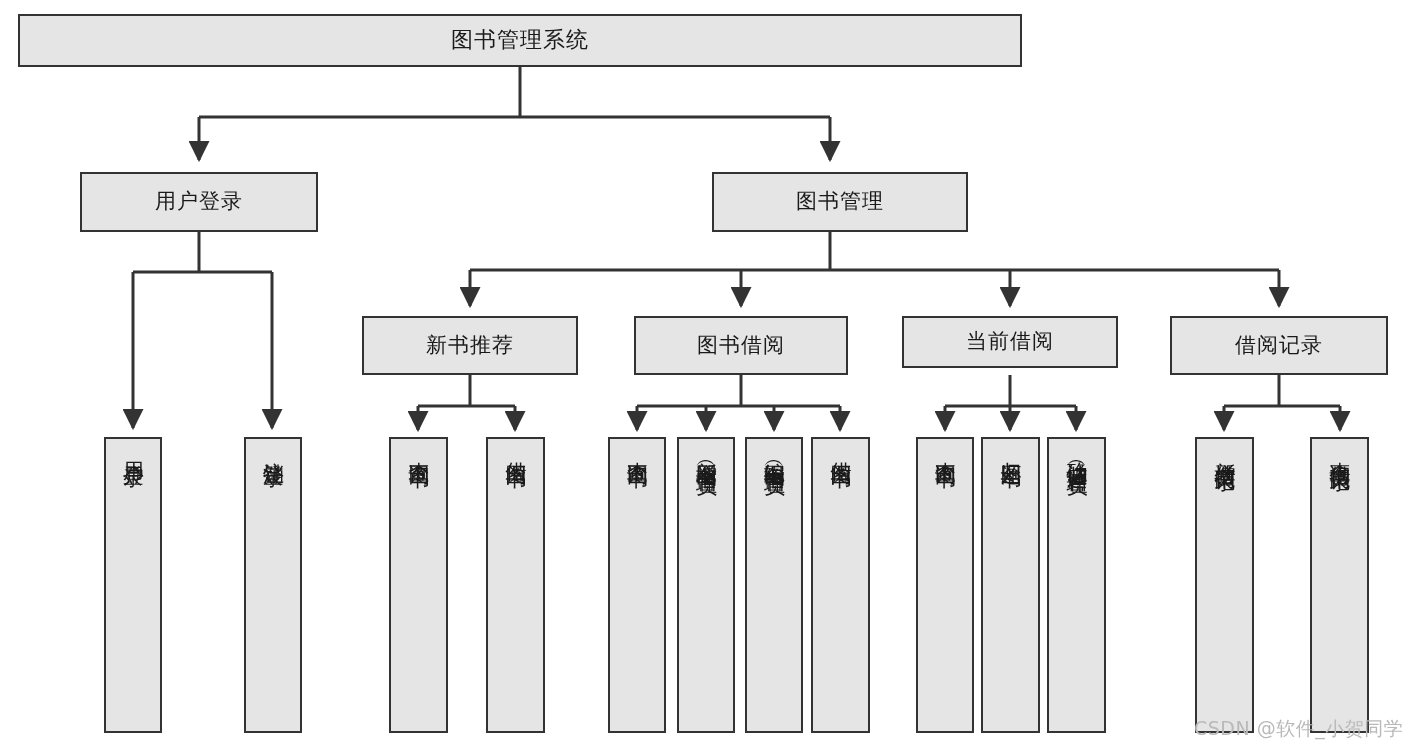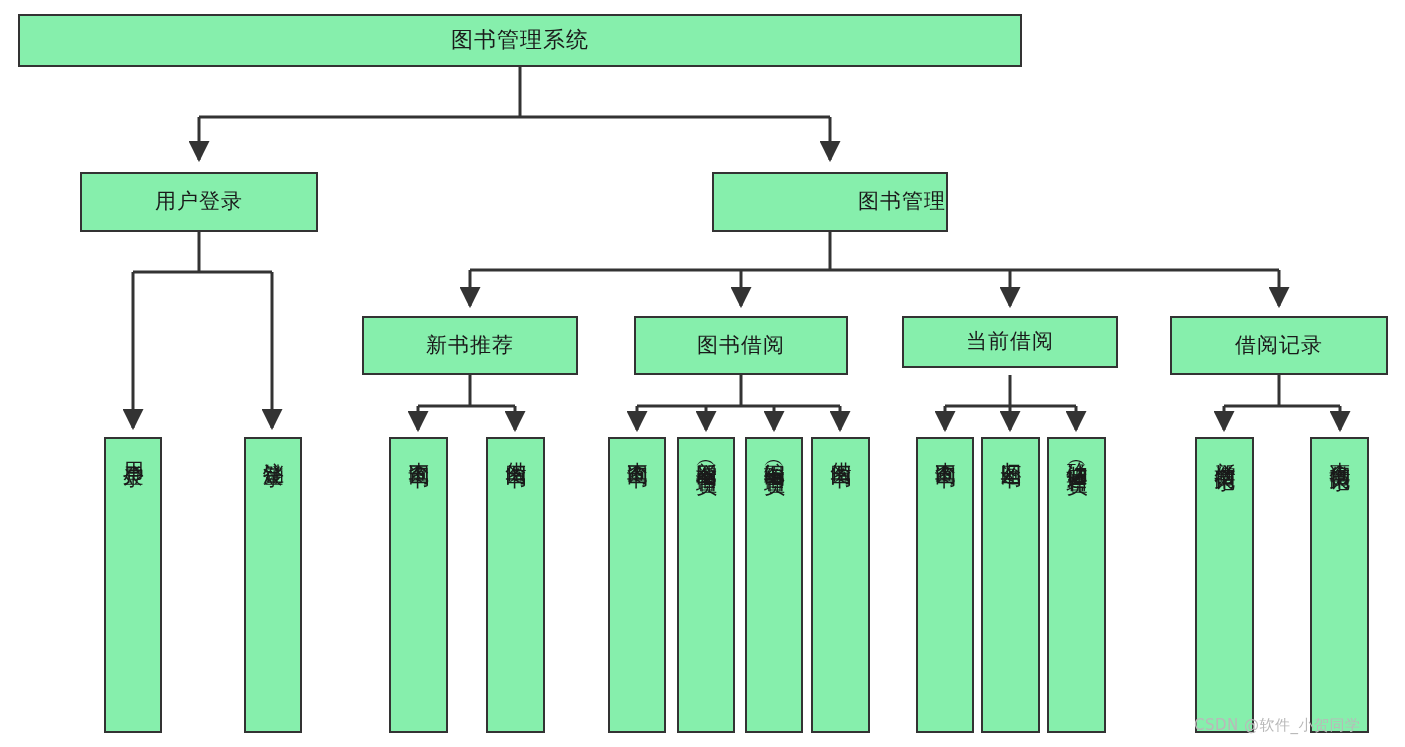--- a/index.html
+++ b/index.html
@@ -22,21 +22,21 @@
     position: absolute;
     left: 0;
     top: 0;
     width: 1405px;
     height: 747px;
     pointer-events: none;
   }
   .node {
     position: absolute;
     box-sizing: border-box;
-    background: #86efac;
+    background: #e5e5e5;
     border: 2px solid #333333;
     display: flex;
     align-items: center;
     justify-content: center;
     color: #1a1a1a;
   }
   .node.horiz {
     font-size: 21px;
     letter-spacing: 1px;
     line-height: 1.2;
@@ -53,21 +53,21 @@
     writing-mode: vertical-rl;
     text-orientation: upright;
     font-size: 21px;
     line-height: 1.28;
     letter-spacing: 2px;
     white-space: nowrap;
     color: #1a1a1a;
   }
   .watermark {
     position: absolute;
-    font-size: 15px;
+    font-size: 19px;
     color: #b9b9b9;
     white-space: nowrap;
     letter-spacing: 0.5px;
     font-family: "DejaVu Sans", "Liberation Sans", sans-serif;
   }
 </style>
 </head>
 <body>
 
 <div id="diagram-root">
@@ -122,21 +122,21 @@
     </g>
   </svg>
 
   <div class="node horiz root" style="left:18px; top:14px; width:1004px; height:53px;">
     <span>图书管理系统</span>
   </div>
 
   <div class="node horiz" style="left:80px; top:172px; width:238px; height:60px;">
     <span>用户登录</span>
   </div>
-  <div class="node horiz" style="left:712px; top:172px; width:236px; height:60px;justify-content:flex-end;">
+  <div class="node horiz" style="left:712px; top:172px; width:256px; height:60px;">
     <span>图书管理</span>
   </div>
 
   <div class="node horiz" style="left:634px; top:316px; width:214px; height:59px;">
     <span>图书借阅</span>
   </div>
   <div class="node horiz" style="left:362px; top:316px; width:216px; height:59px;">
     <span>新书推荐</span>
   </div>
   <div class="node horiz" style="left:902px; top:316px; width:216px; height:52px;">

